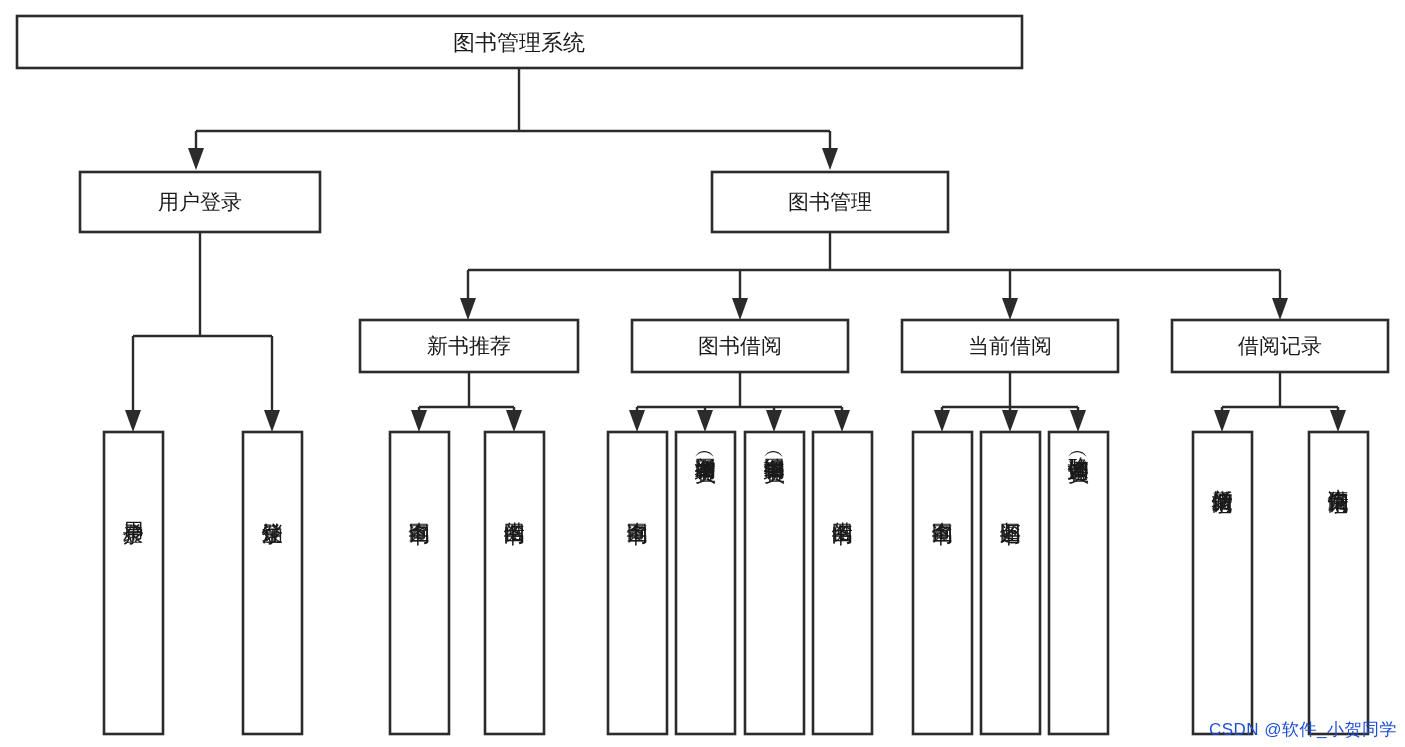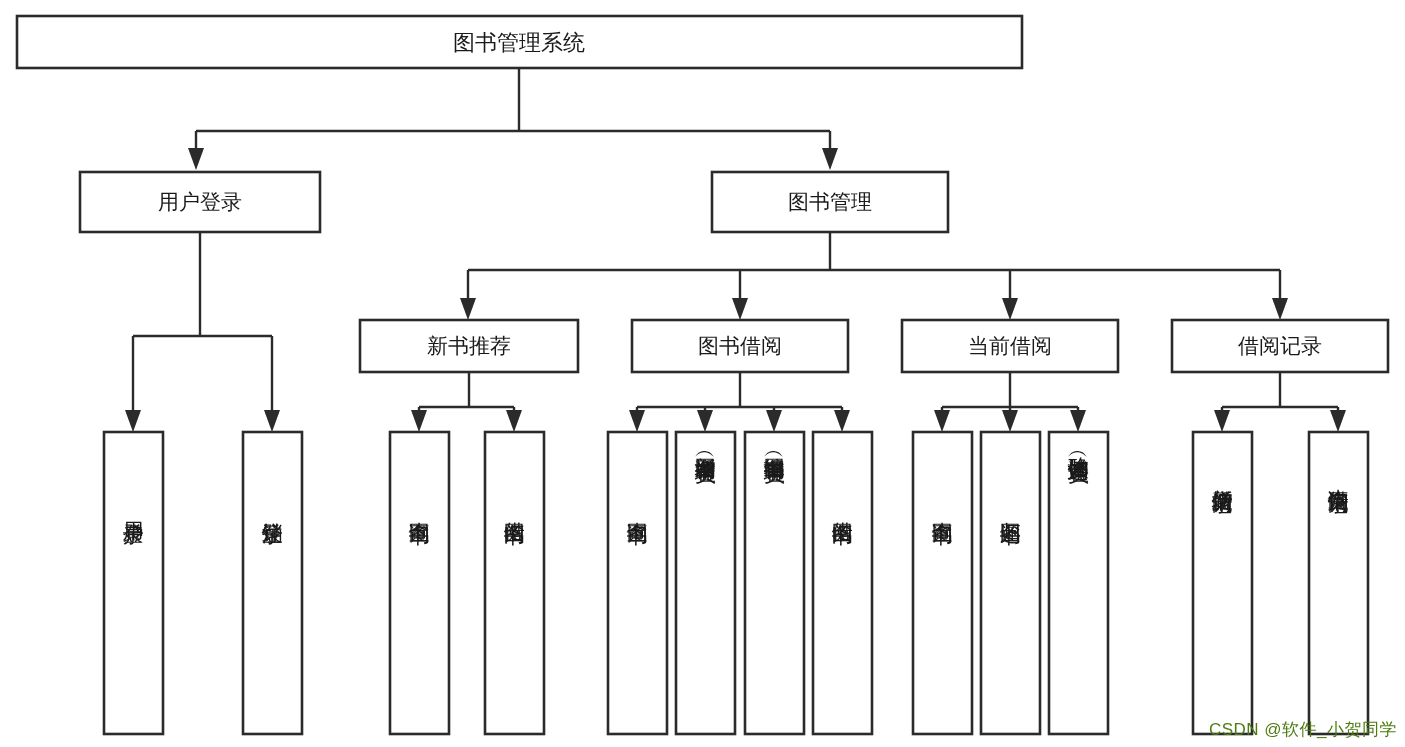--- a/index.html
+++ b/index.html
@@ -69,21 +69,21 @@
     justify-content: flex-start;
     white-space: nowrap;
     pointer-events: none;
   }
   .watermark {
     position: absolute;
     right: 8px;
     bottom: 6px;
     font-family: "Liberation Sans", "DejaVu Sans", sans-serif;
     font-size: 17px;
-    color: #4d7c0f;
+    color: #1d4ed8;
     letter-spacing: 0.5px;
     white-space: nowrap;
   }
 </style>
 </head>
 <body>
 
 <div id="diagram-root">
 
   <svg class="diagram-canvas" viewBox="0 0 1405 747" xmlns="http://www.w3.org/2000/svg">

